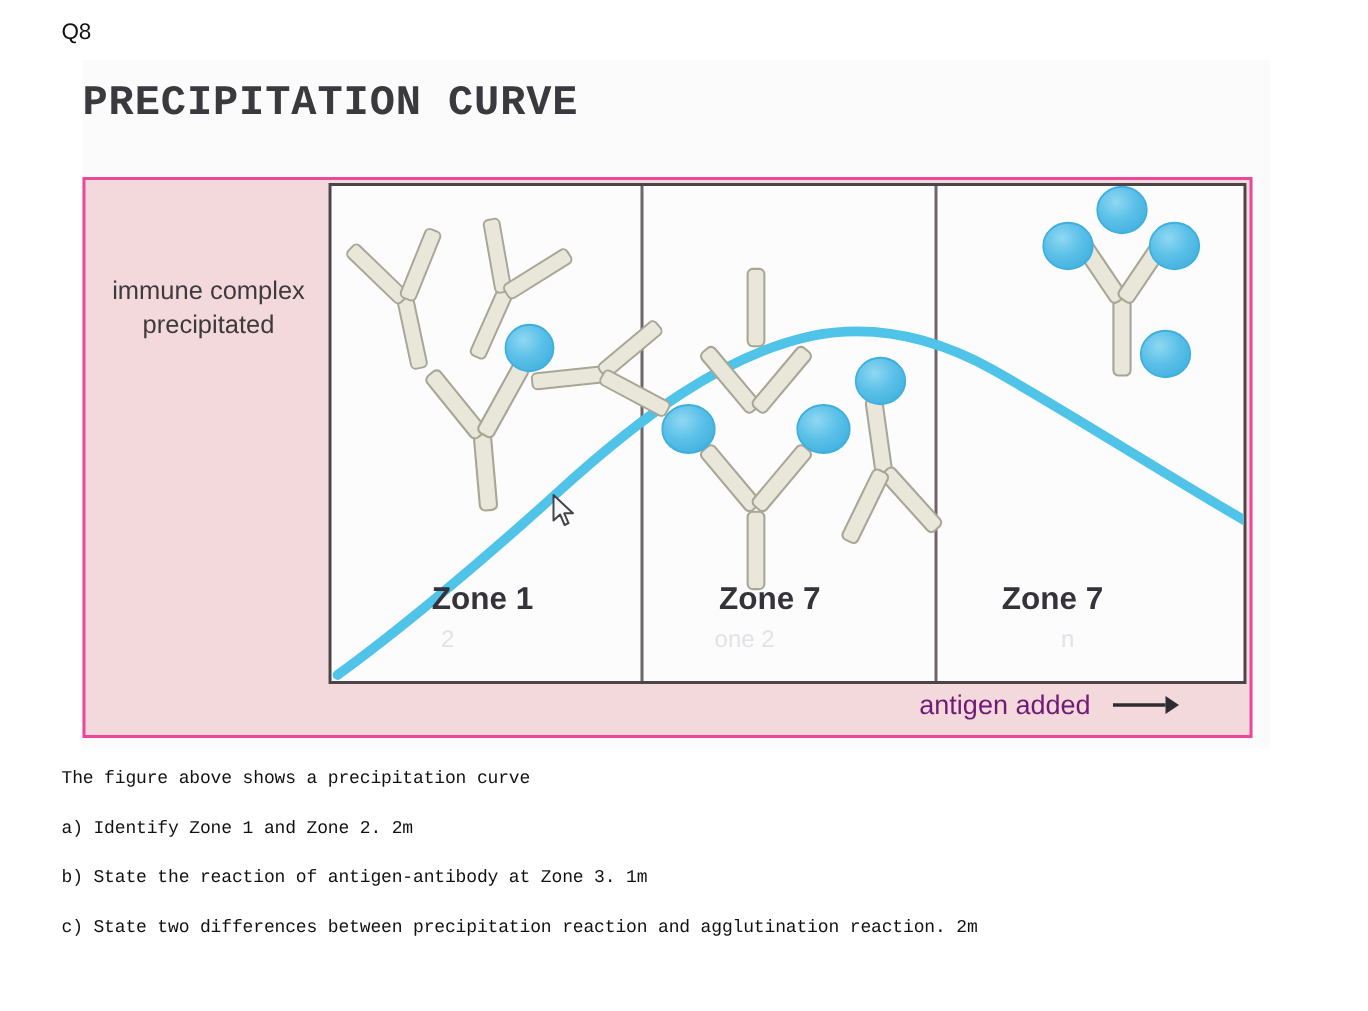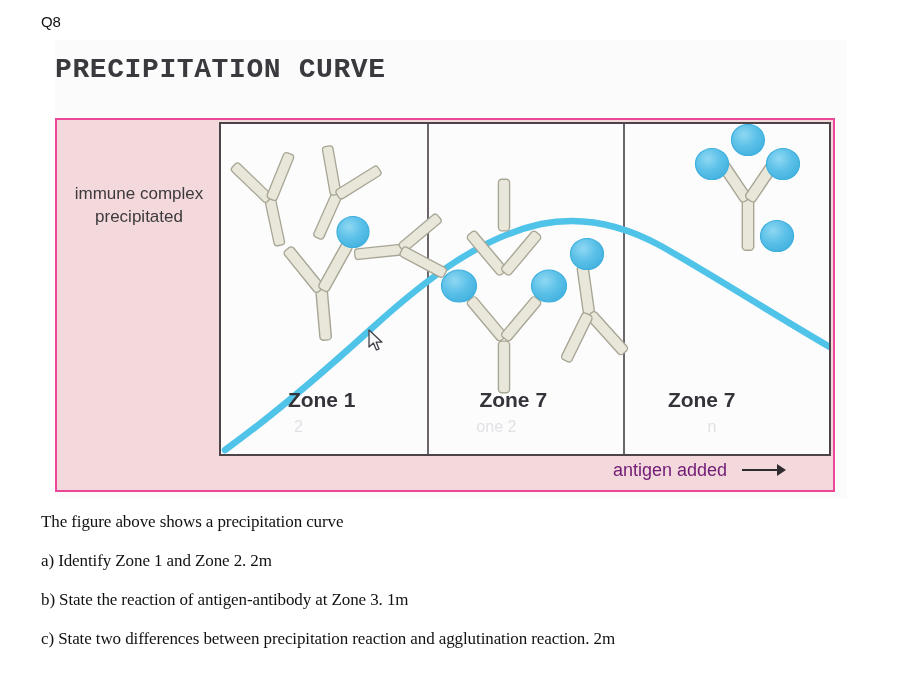--- a/index.html
+++ b/index.html
@@ -166,24 +166,24 @@
   }
 
   
   #question-body {
     position: absolute;
     left: 41px;
     top: 512px;
     width: 830px;
   }
   .q-line {
-    font-size: 17px;
+    font-size: 12px;
     color: #111111;
     margin-bottom: 19px;
-    font-family: Liberation Serif, serif;
+    font-family: Liberation Mono, monospace;
     letter-spacing: -0.1px;
   }
   .q-line:last-child { margin-bottom: 16px; }
 </style>
 </head>
 <body>
 
 <div id="question-number">Q8</div>
 
 <div id="figure">

